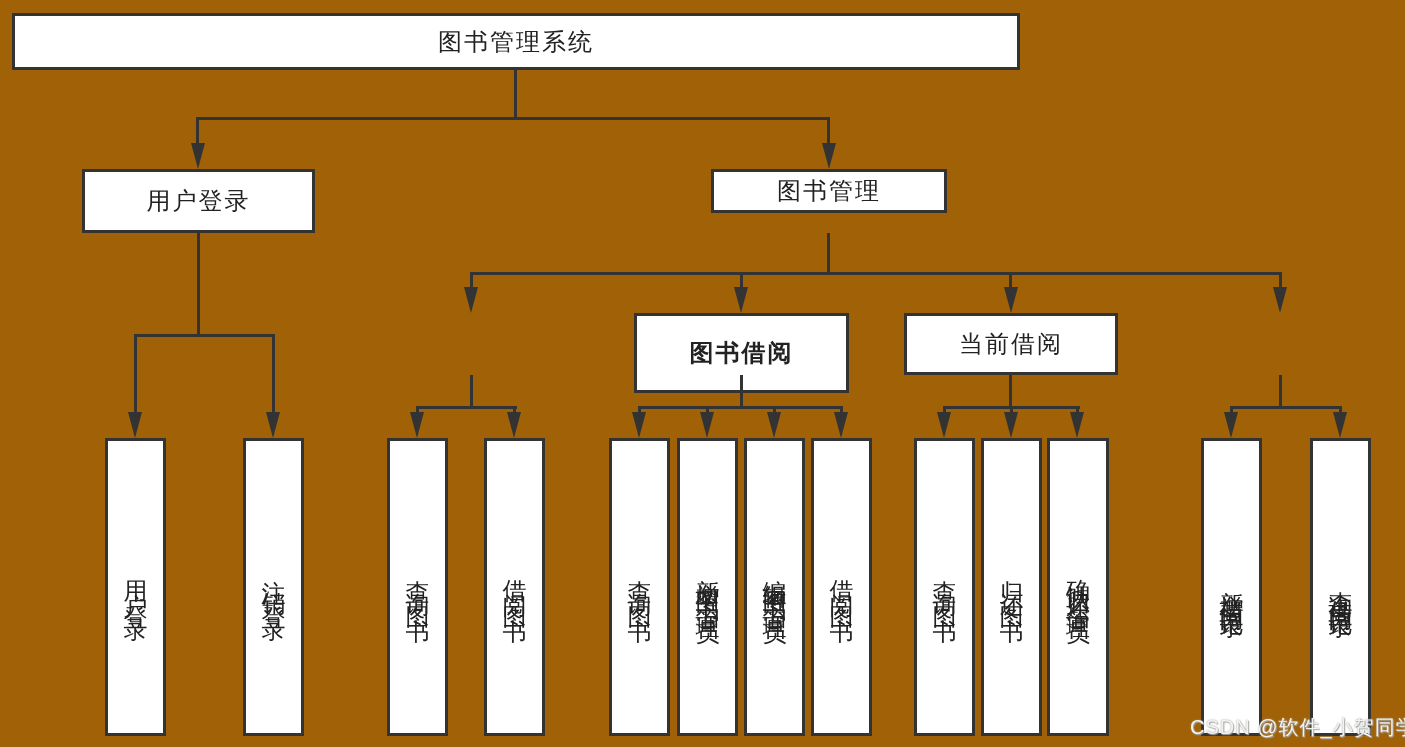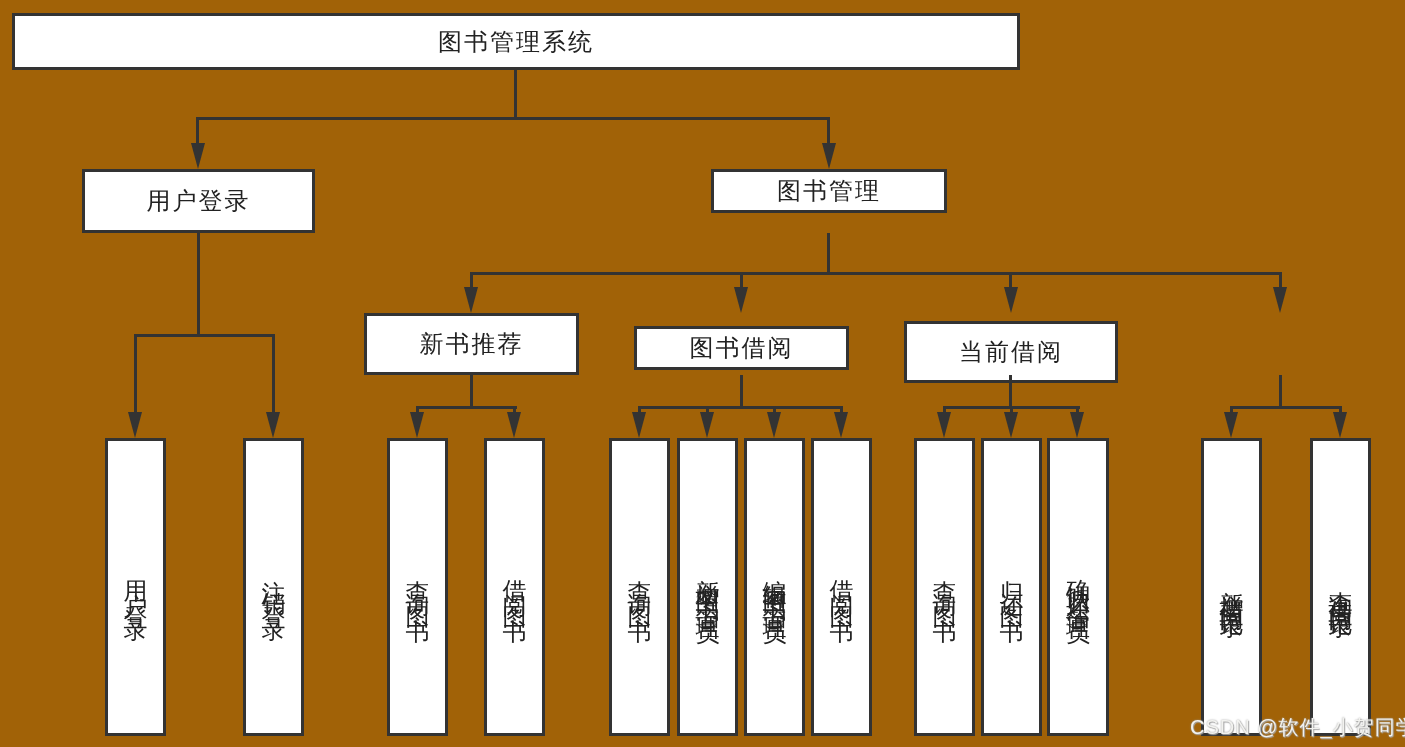--- a/index.html
+++ b/index.html
@@ -53,27 +53,24 @@
     <span class="hlabel">图书管理系统</span>
   </div>
 
   <div class="box" style="left:82px;top:169px;width:233px;height:64px;">
     <span class="hlabel">用户登录</span>
   </div>
   <div class="box" style="left:711px;top:169px;width:236px;height:44px;">
     <span class="hlabel">图书管理</span>
   </div>
 
-  <div class="box" style="left:364px;top:313px;width:215px;height:62px;">
-    <span class="hlabel">新书推荐</span>
-  </div>
-  <div class="box" style="left:634px;top:326px;width:215px;height:44px;">
+  <div class="box" style="left:634px;top:313px;width:215px;height:80px;font-weight:bold;">
     <span class="hlabel">图书借阅</span>
   </div>
-  <div class="box" style="left:904px;top:321px;width:214px;height:62px;">
+  <div class="box" style="left:904px;top:313px;width:214px;height:62px;">
     <span class="hlabel">当前借阅</span>
   </div>
 
   <div class="box" style="left:105px;top:438px;width:61px;height:298px;">
     <span class="vtext ls4">用户登录</span>
   </div>
   <div class="box" style="left:243px;top:438px;width:61px;height:298px;">
     <span class="vtext ls4">注销登录</span>
   </div>
   <div class="box" style="left:387px;top:438px;width:61px;height:298px;">

